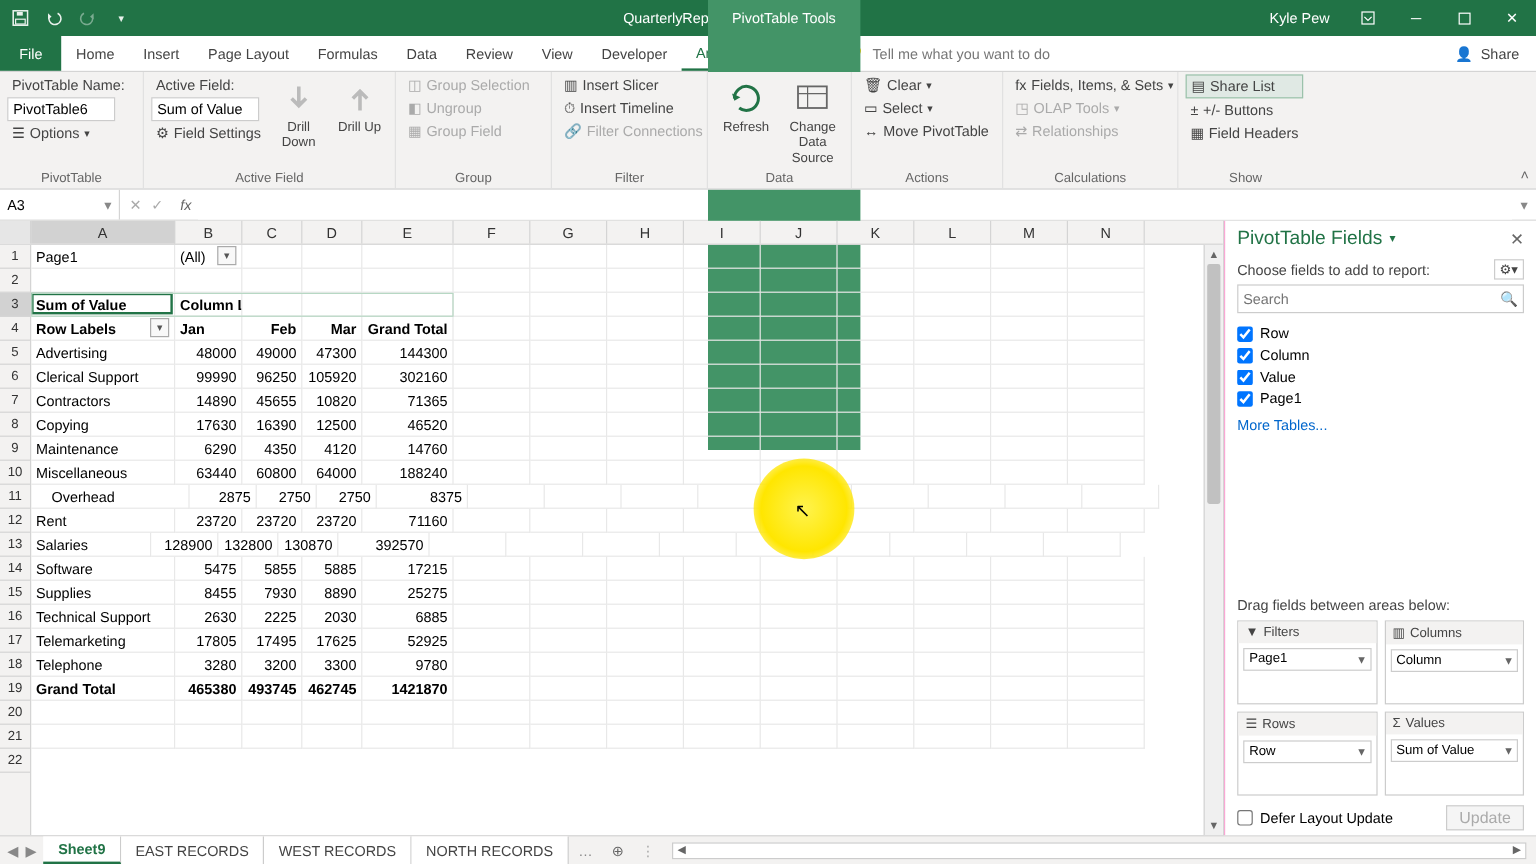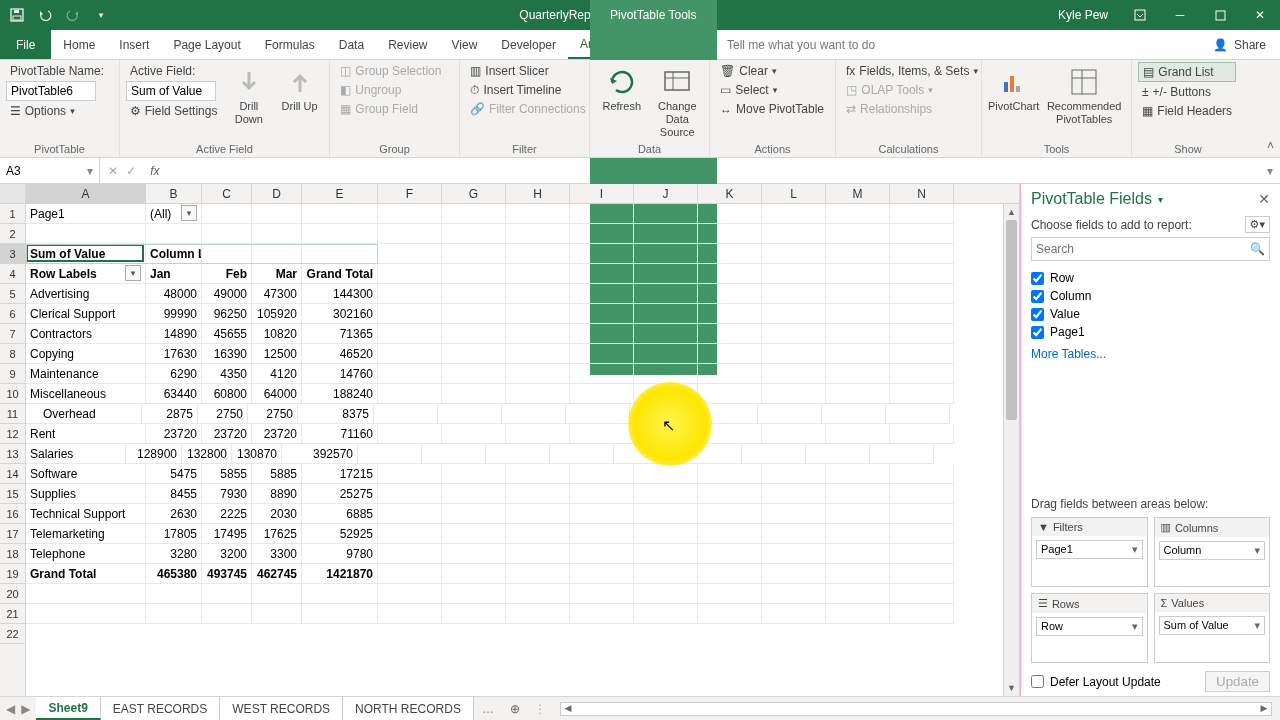--- a/index.html
+++ b/index.html
@@ -316,48 +316,27 @@
           </div>
       <div class="rbtn disabled">
             <span>⇄</span>
             <span>Relationships</span>
           </div>
     </div>
       </div>
     <div class="group-label">Calculations</div>
   </div>
 
-  <div class="ribbon-group" style="width:150px">
-    <div class="group-body">
-      <div class="rbtn-lg">
-          <svg class="icon-lg" viewBox="0 0 32 32">
-            <rect x="6" y="16" width="4" height="10" fill="#4472c4"></rect>
-            <rect x="12" y="10" width="4" height="16" fill="#ed7d31"></rect>
-            <rect x="18" y="20" width="4" height="6" fill="#a5a5a5"></rect>
-          </svg>
-          <span>PivotChart</span>
-        </div>
-      <div class="rbtn-lg" style="width:90px">
-          <svg class="icon-lg" viewBox="0 0 32 32">
-            <rect x="4" y="4" width="24" height="24" fill="none" stroke="#666"></rect>
-            <line x1="4" y1="12" x2="28" y2="12" stroke="#666"></line>
-            <line x1="14" y1="4" x2="14" y2="28" stroke="#666"></line>
-          </svg>
-          <span>Recommended PivotTables</span>
-        </div>
-    </div>
-    <div class="group-label">Tools</div>
-  </div>
 
   <div class="ribbon-group" style="width:112px;border-right:none">
     <div class="group-body">
         <div class="stack">
       <div class="rbtn" style="background:#e0e9e4;border:1px solid #9bc2ab">
             <span>▤</span>
-            <span>Grand List</span>
+            <span>Share List</span>
           </div>
       <div class="rbtn">
             <span>±</span>
             <span>+/- Buttons</span>
           </div>
       <div class="rbtn">
             <span>▦</span>
             <span>Field Headers</span>
           </div>
     </div>
@@ -582,21 +561,21 @@
             <div class="cell" style="width: 64px;"></div>
             <div class="cell" style="width: 64px;"></div>
             <div class="cell" style="width: 64px;"></div>
             <div class="cell" style="width: 64px;"></div>
             <div class="cell" style="width: 64px;"></div>
             <div class="cell" style="width: 64px;"></div>
             <div class="cell" style="width: 64px;"></div>
             <div class="cell" style="width: 64px;"></div>
           </div>
           <div class="row">
-            <div class="cell" style="width: 116px; padding-left: 17px;">Overhead</div>
+            <div class="cell" style="width: 132px; padding-left: 17px;">Overhead</div>
             <div class="cell r" style="width: 56px;">2875</div>
             <div class="cell r" style="width: 50px;">2750</div>
             <div class="cell r" style="width: 50px;">2750</div>
             <div class="cell r" style="width: 76px;">8375</div>
             <div class="cell" style="width: 64px;"></div>
             <div class="cell" style="width: 64px;"></div>
             <div class="cell" style="width: 64px;"></div>
             <div class="cell" style="width: 64px;"></div>
             <div class="cell" style="width: 64px;"></div>
             <div class="cell" style="width: 64px;"></div>

